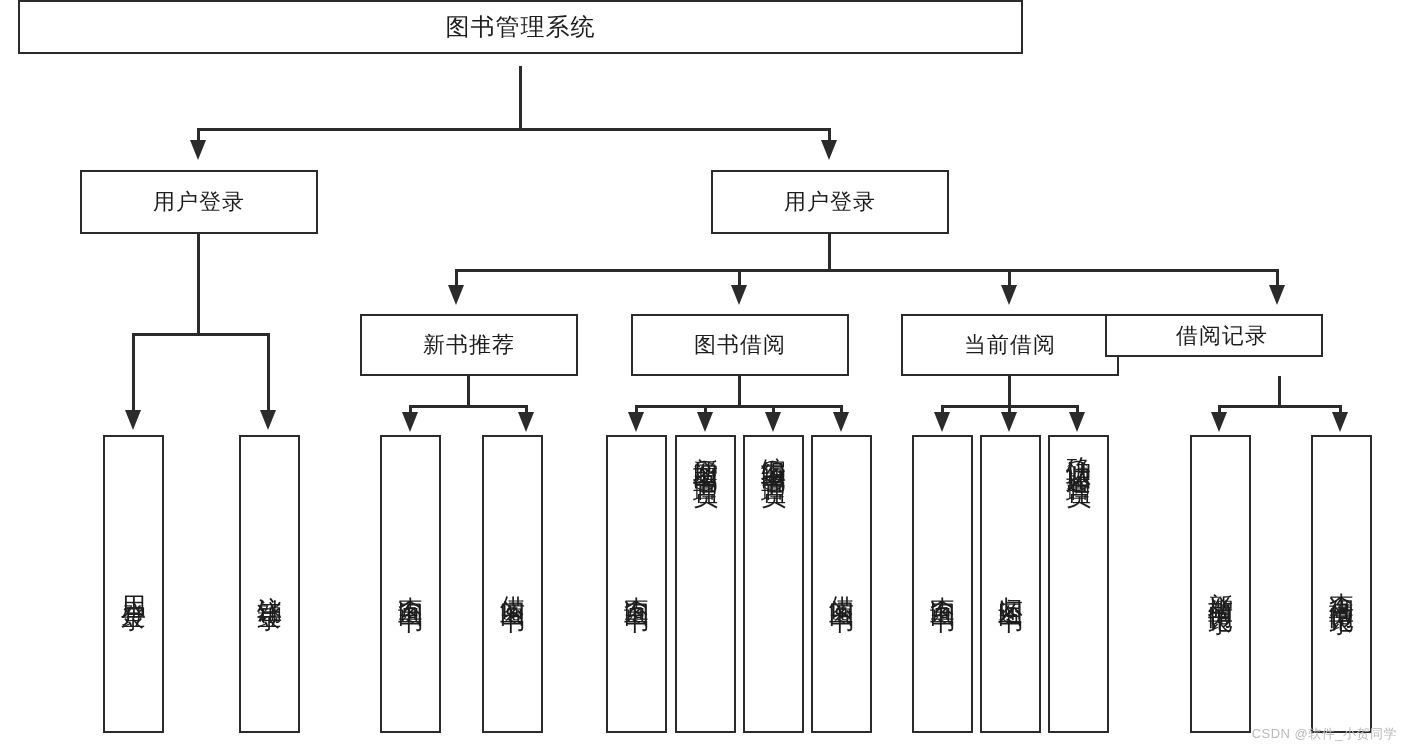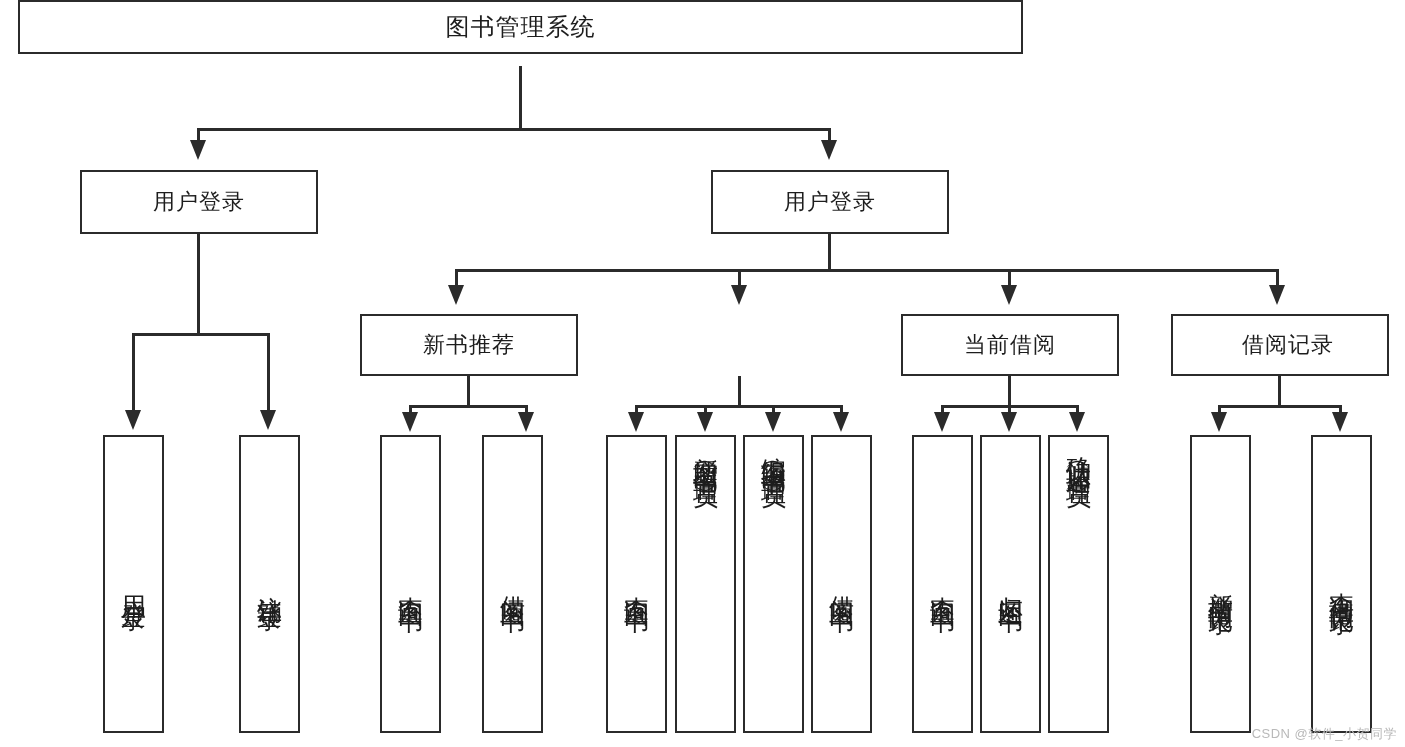--- a/index.html
+++ b/index.html
@@ -121,24 +121,27 @@
   <div class="vline" style="left:738px;top:269px;width:3px;height:22px;"></div>
   <div class="arrow" style="left:731px;top:285px;"></div>
   <div class="vline" style="left:1008px;top:269px;width:3px;height:22px;"></div>
   <div class="arrow" style="left:1001px;top:285px;"></div>
   <div class="vline" style="left:1276px;top:269px;width:3px;height:22px;"></div>
   <div class="arrow" style="left:1269px;top:285px;"></div>
 
   <div class="node lvl2" style="left:360px;top:314px;width:218px;height:62px;text-align:center;">
     <span class="label">新书推荐</span>
   </div>
+  <div class="node lvl2" style="left:631px;top:314px;width:218px;height:62px;">
+    <span class="label">图书借阅</span>
+  </div>
   <div class="node lvl2" style="left:901px;top:314px;width:218px;height:62px;">
     <span class="label">当前借阅</span>
   </div>
-  <div class="node lvl2" style="left:1171px;top:314px;width:218px;height:62px;padding-left:16px;">
+  <div class="node lvl2" style="left:1105px;top:314px;width:218px;height:43px;padding-left:16px;">
     <span class="label">借阅记录</span>
   </div>
 
   <div class="vline" style="left:467px;top:376px;width:3px;height:31px;"></div>
   <div class="hline" style="left:409px;top:405px;width:119px;height:3px;"></div>
   <div class="vline" style="left:409px;top:405px;width:3px;height:14px;"></div>
   <div class="arrow" style="left:402px;top:412px;"></div>
   <div class="vline" style="left:525px;top:405px;width:3px;height:14px;"></div>
   <div class="arrow" style="left:518px;top:412px;"></div>
 

